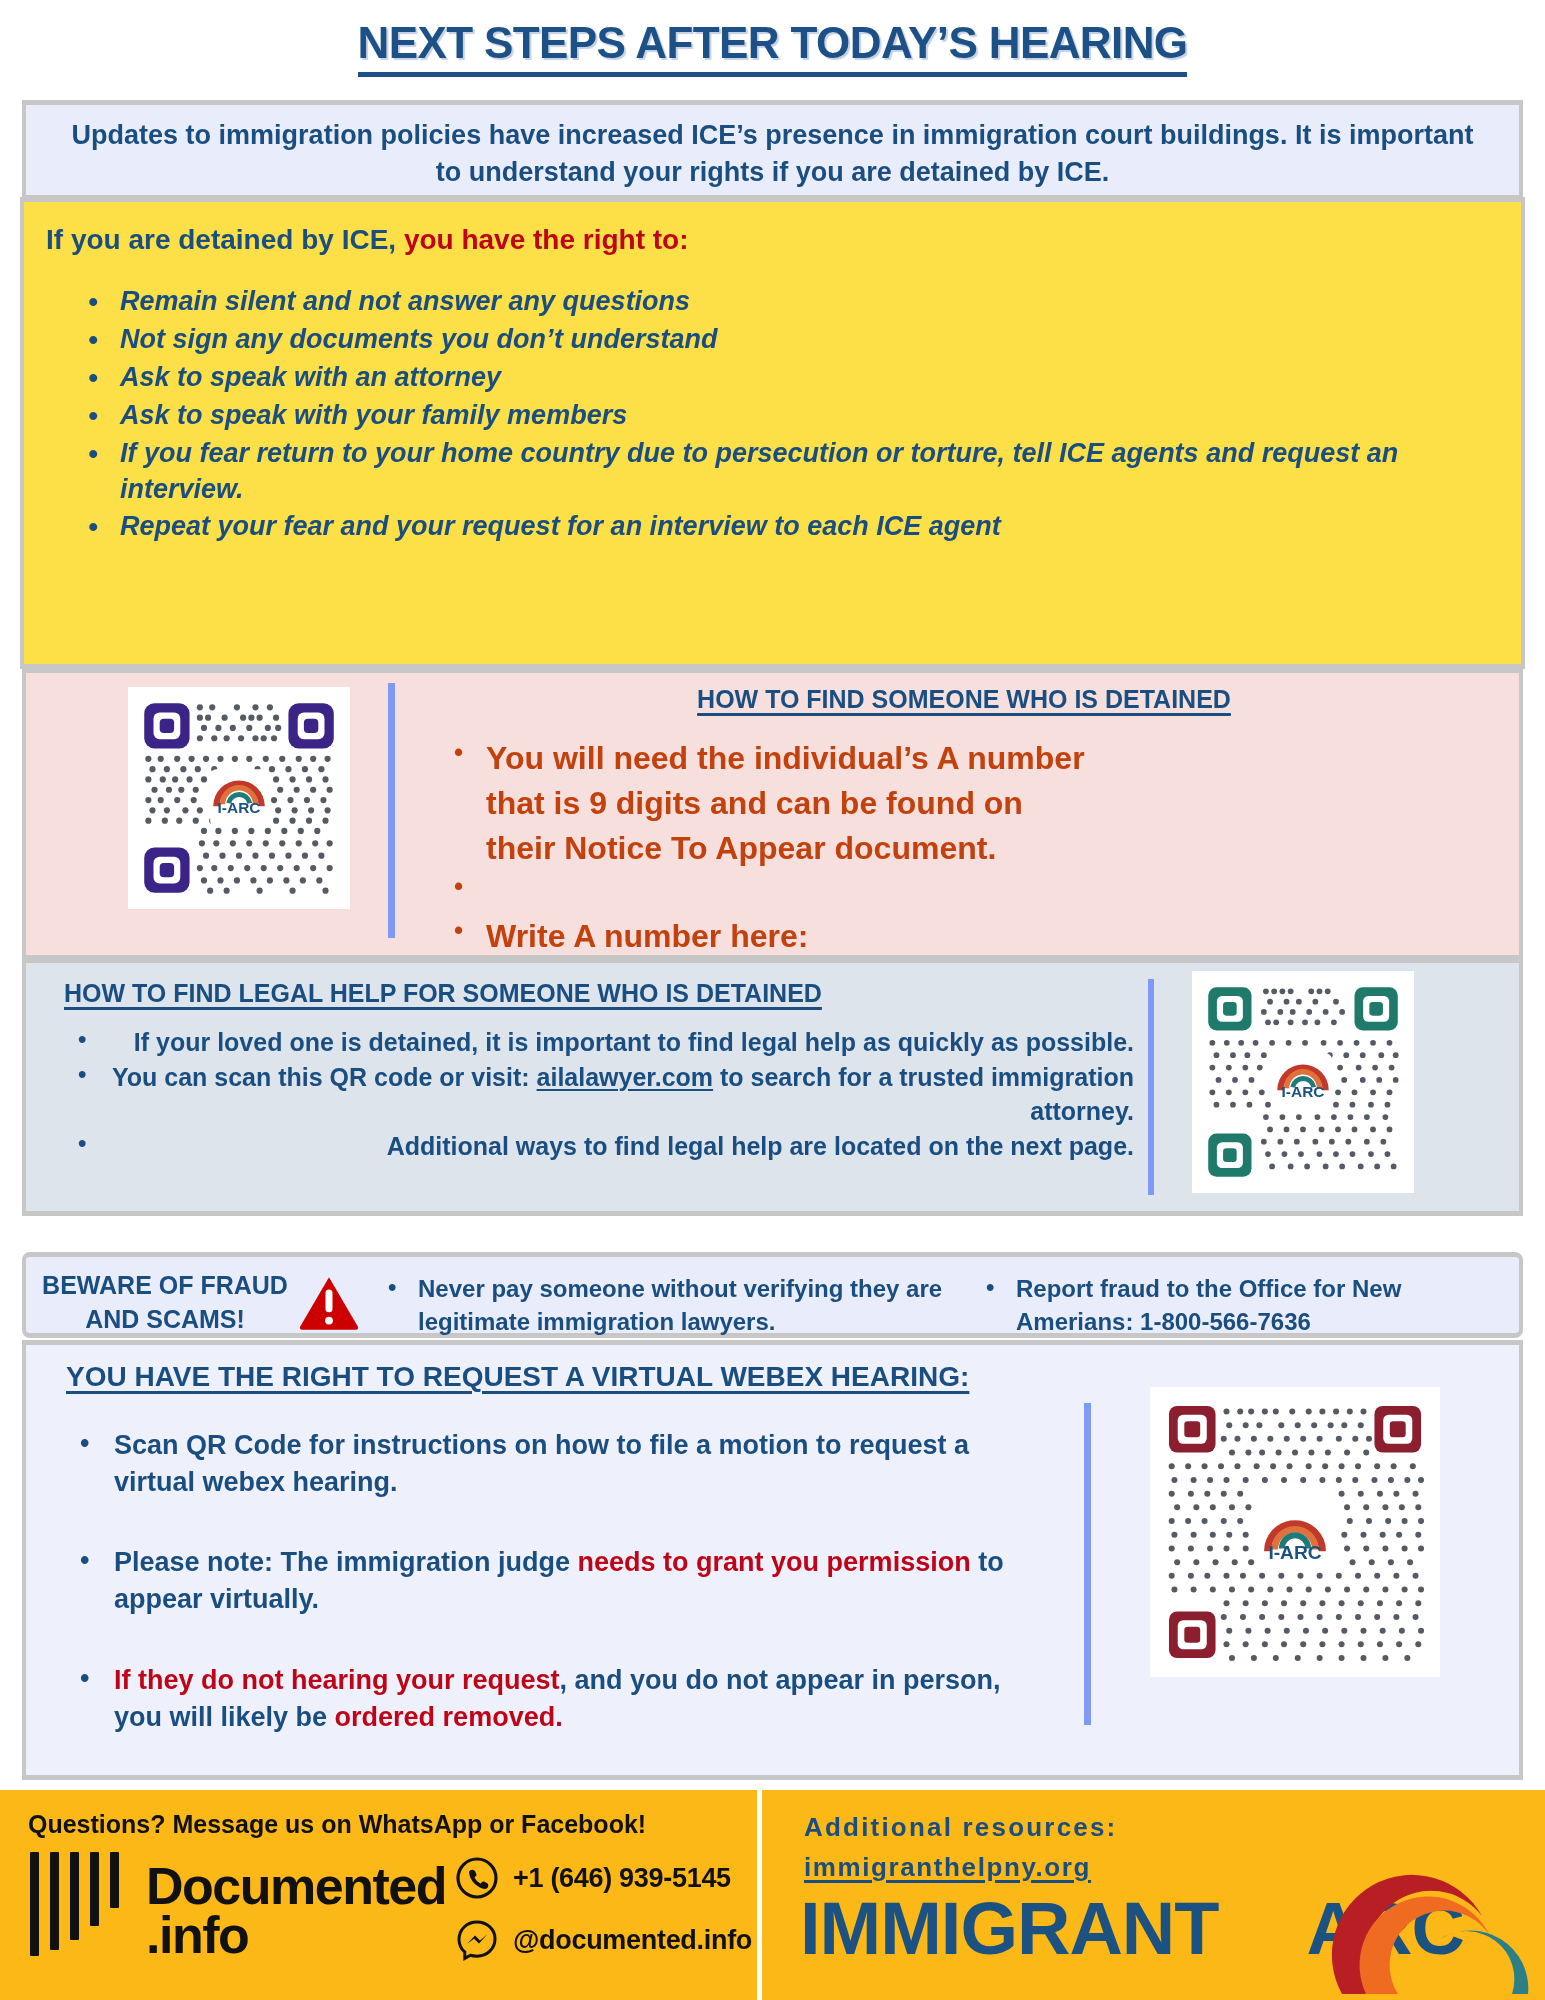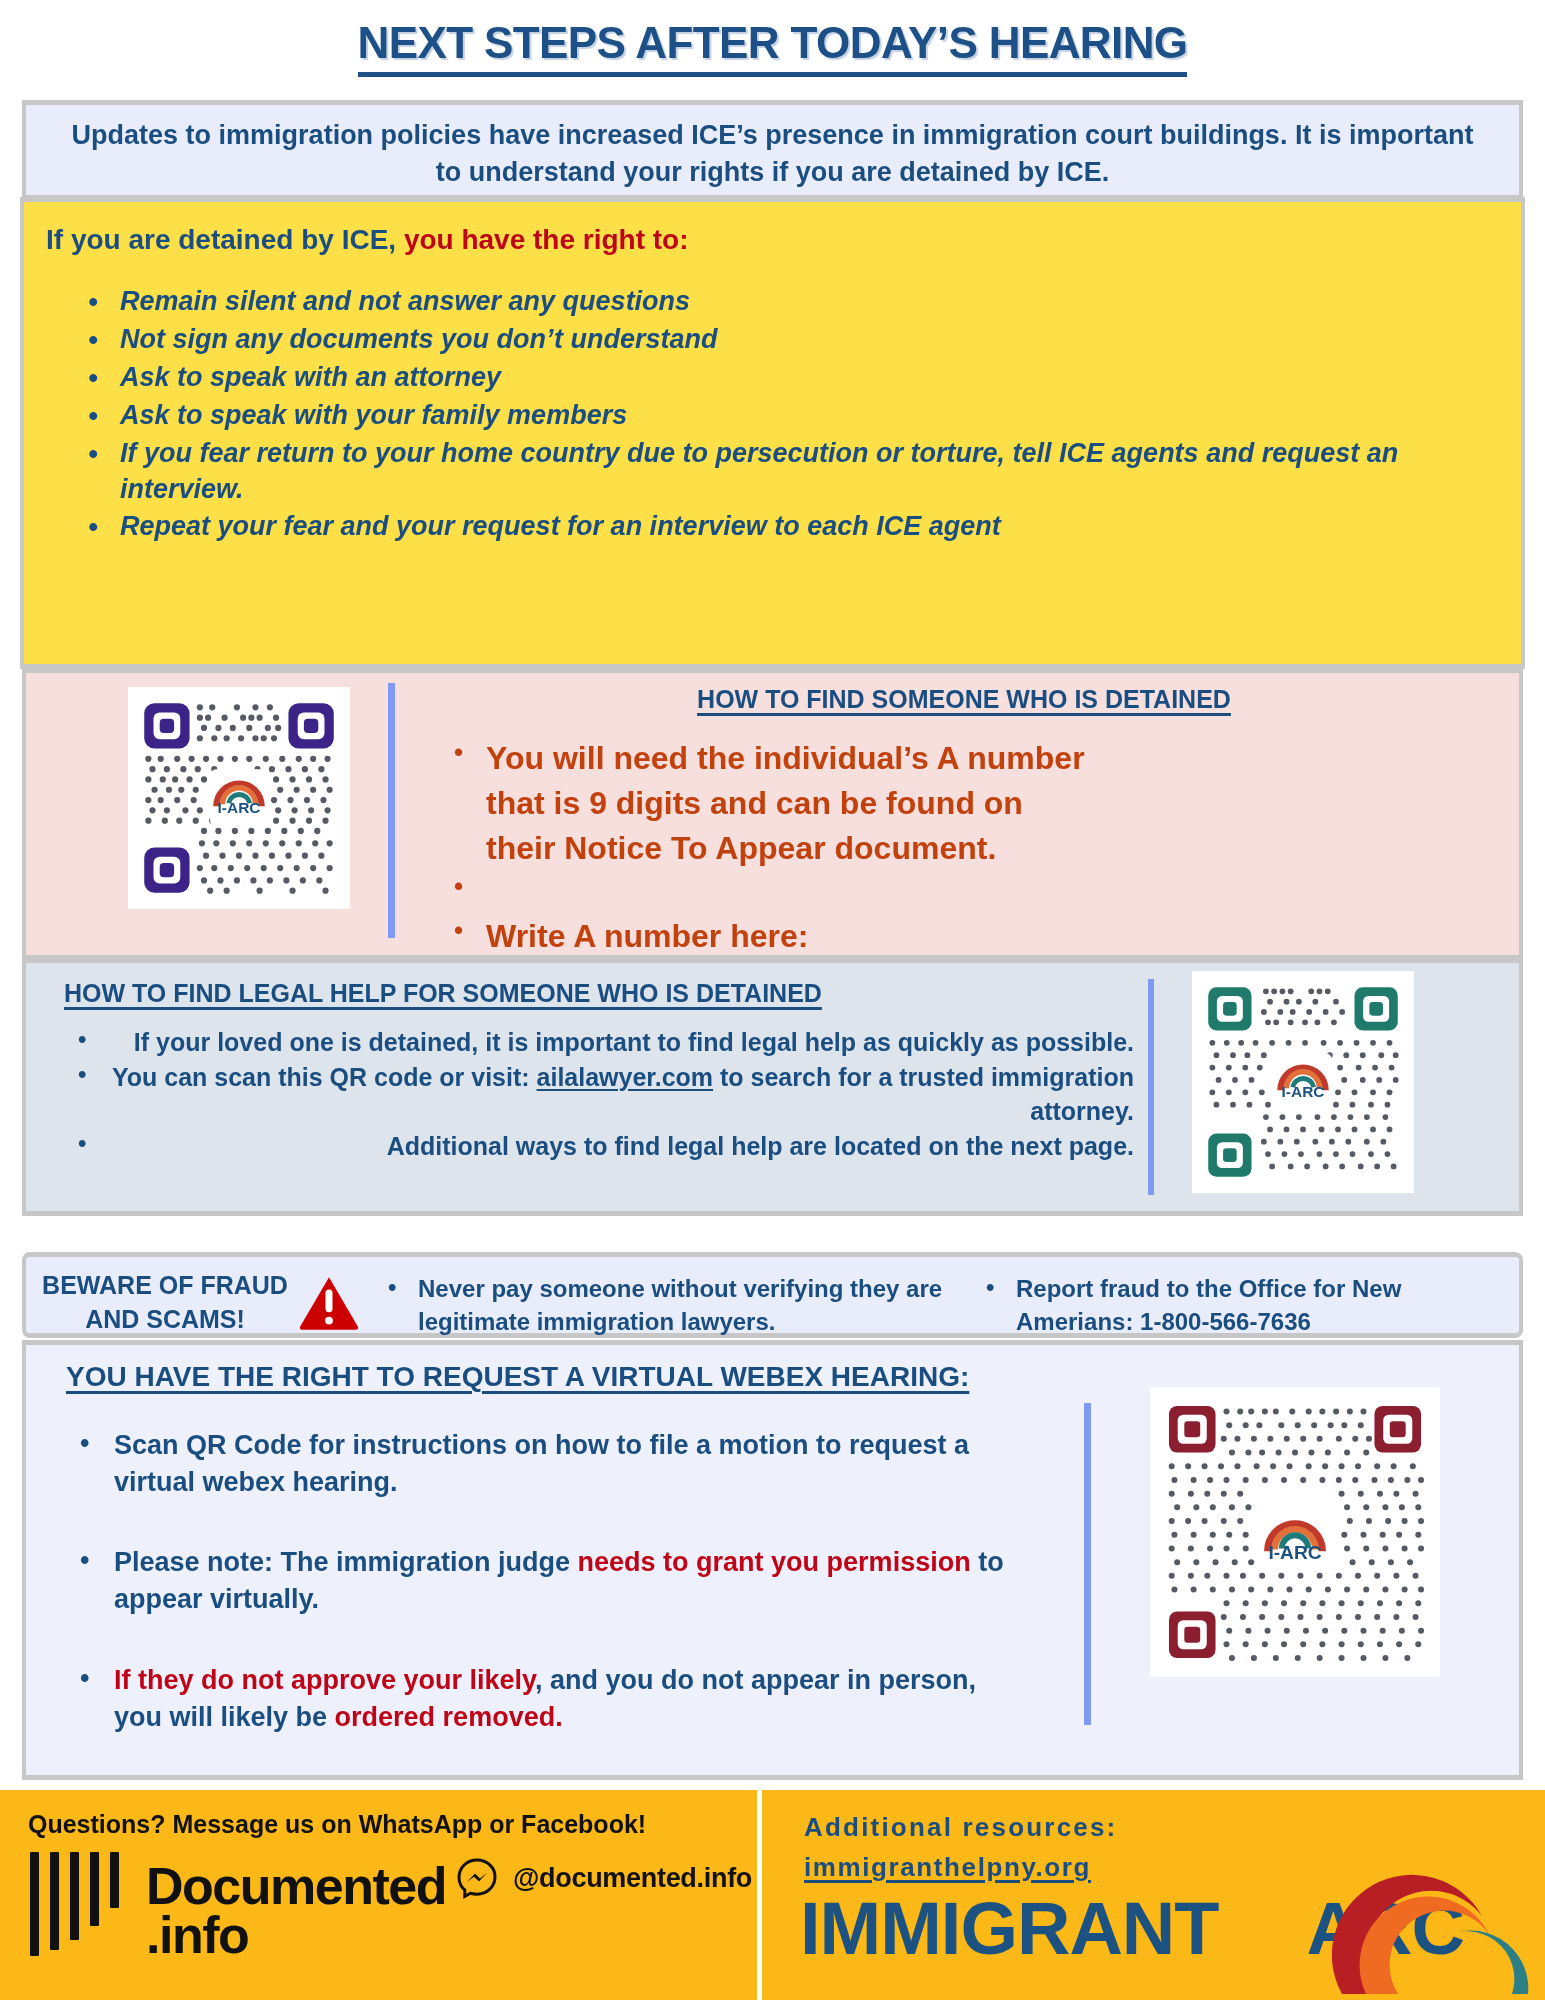--- a/index.html
+++ b/index.html
@@ -577,21 +577,21 @@
     </div>
     <div class="fraud-col fraud-c1">Never pay someone without verifying they are legitimate immigration lawyers.</div>
     <div class="fraud-col fraud-c2">Report fraud to the Office for New Amerians: 1-800-566-7636</div>
   </div>
 
   <div class="section sec-webex">
     <div class="webex-title hdr-underline">YOU HAVE THE RIGHT TO REQUEST A VIRTUAL WEBEX HEARING:</div>
     <ul class="webex-list">
       <li>Scan QR Code for instructions on how to file a motion to request a virtual webex hearing.</li>
       <li><span>Please note: The immigration judge </span><span class="red">needs to grant you permission</span><span> to appear virtually.</span></li>
-      <li><span class="red">If they do not approve your likely</span><span>, and you do not appear in person, you will likely be </span><span class="red">ordered removed.</span></li>
+      <li><span class="red">If they do not hearing your request</span><span>, and you do not appear in person, you will likely be </span><span class="red">ordered removed.</span></li>
     </ul>
     <div class="webex-divider"></div>
 
     <div class="webex-qr qr-box">
       <svg viewBox="0 0 100 100" width="274" height="274">
         <rect width="100" height="100" fill="#fff"></rect>
         <g fill="#8b1f30">
           <rect x="4" y="4" width="17" height="17" rx="3"></rect>
             <rect x="7.2" y="7.2" width="10.6" height="10.6" rx="2" fill="#fff"></rect>
             <rect x="9.6" y="9.6" width="5.8" height="5.8" rx="1.2"></rect>
@@ -837,20 +837,27 @@
         </div>
         <div class="doc-word">
           <div>Documented</div>
           <div>.info</div>
         </div>
       </div>
 
       <div class="doc-contacts">
         <div class="contact-row">
           <svg width="44" height="44" viewBox="0 0 44 44">
+            <circle cx="22" cy="22" r="19" fill="none" stroke="#111" stroke-width="3.2"></circle>
+            <path d="M16 14 q3-1 4.2 1.6 l1.2 2.6 q.5 1.1-.5 1.9 l-1.1 .9 q-.4 .4-.1 1 a12 12 0 0 0 5.3 5.3 q.6 .3 1-.1 l.9-1.1 q.8-1 1.9-.5 l2.6 1.2 Q34 27.9 33 31 q-.6 1.8-2.6 1.9 C23 33.2 14.3 24.2 14.1 16.6 14.1 15.1 14.8 14.4 16 14 Z" fill="#111"></path>
+          </svg>
+          <span class="ct">+1 (646) 939-5145</span>
+        </div>
+        <div class="contact-row">
+          <svg width="44" height="44" viewBox="0 0 44 44">
             <path d="M22 4 C11.8 4 4 11.6 4 21.4 c0 5.1 2.2 9.5 5.8 12.6 l0 6.4 5.6-3.1 c1.9 .6 4 .9 6.6 .9 10.2 0 18-7.6 18-17.4 C40 11.6 32.2 4 22 4 Z" fill="none" stroke="#111" stroke-width="3"></path>
             <path d="M12 26 L20 17.6 L25 22.4 L32.2 16.6 L24 25.6 L19 20.8 Z" fill="#111"></path>
           </svg>
           <span class="ct">@documented.info</span>
         </div>
       </div>
     </div>
 
     <div class="foot-right">
       <div class="addl">Additional resources:</div>

